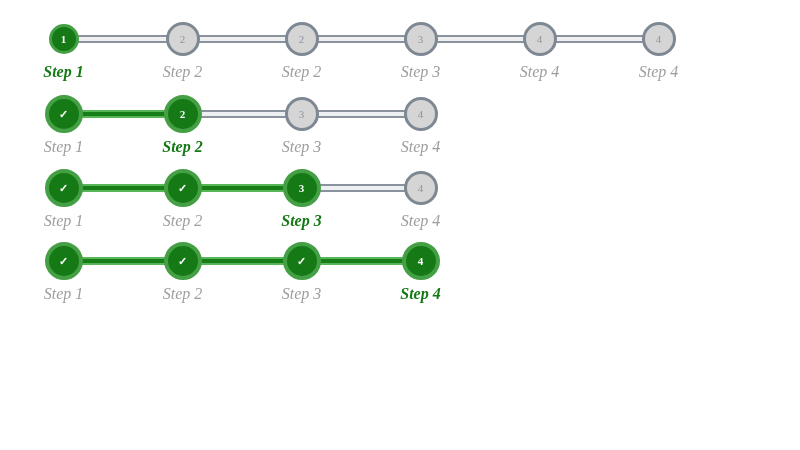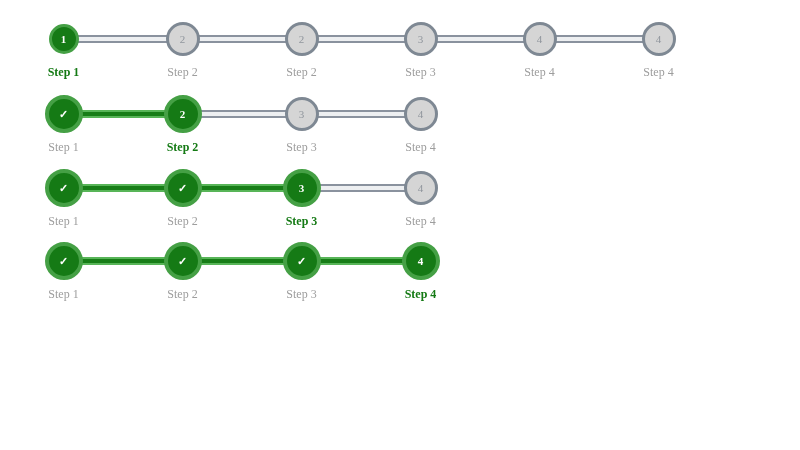--- a/index.html
+++ b/index.html
@@ -95,23 +95,24 @@
     background: #157a15;
   }
   .circle.current-sm .digit,
   .circle.current-lg .digit,
   .circle.done .digit {
     color: #ffffff;
     font-weight: bold;
   }
   .step-label {
     margin-top: 4px;
-    font-size: 12px;
+    font-size: 16px;
     line-height: 14px;
     text-align: center;
+    font-style: italic;
   }
   .step-label.muted {
     color: #9d9d9d;
     font-weight: normal;
   }
   .step-label.active {
     color: #157a15;
     font-weight: bold;
   }
 </style>

